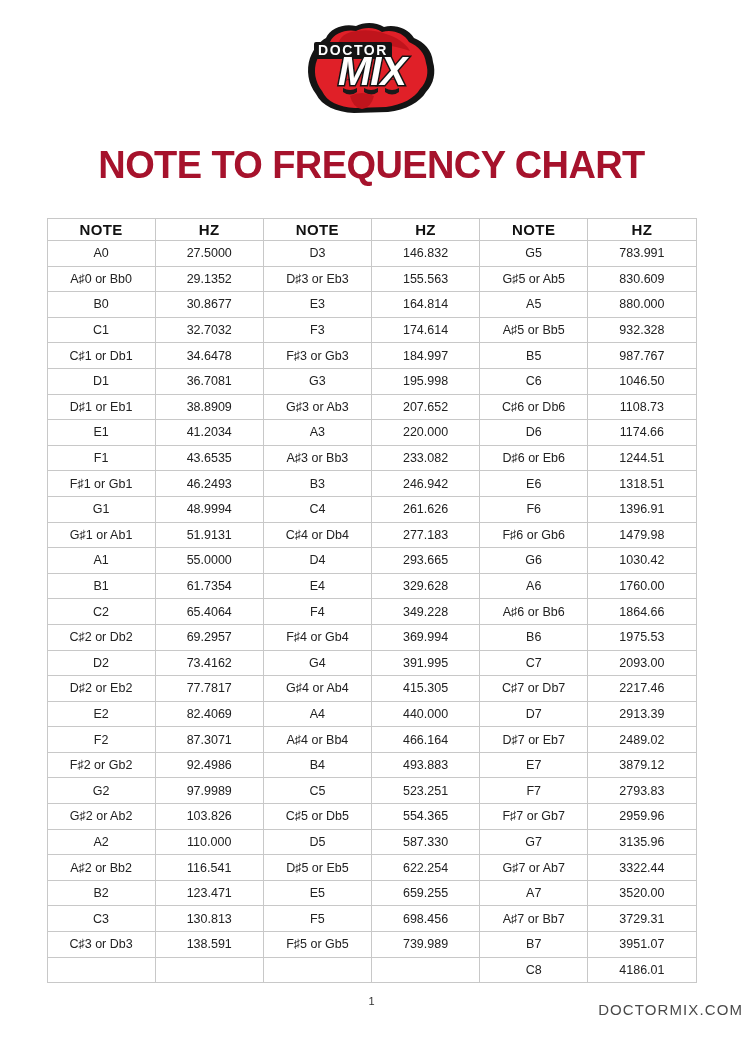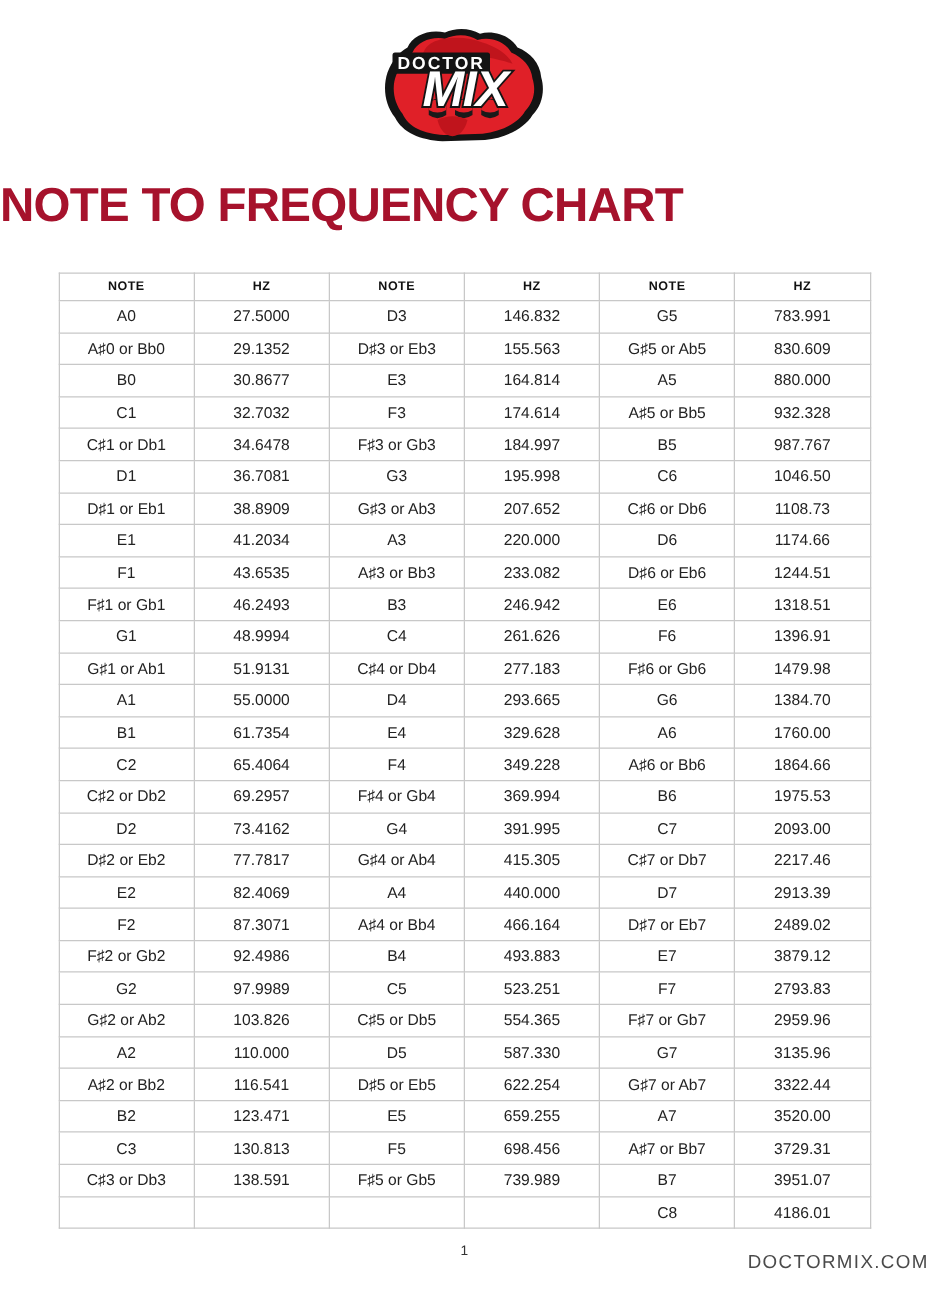--- a/index.html
+++ b/index.html
@@ -24,20 +24,21 @@
   }
   .logo {
     position: relative;
     width: 152px;
     height: 98px;
   }
   .logo svg { display: block; width: 152px; height: 98px; }
 
   
   .title {
+    text-align: center;
     font-size: 38px;
     font-weight: 700;
     letter-spacing: -0.6px;
     color: #A6122C;
     margin-top: 26px;
     font-family: "Liberation Sans", sans-serif;
   }
 
   
   .table-wrap {
@@ -53,21 +54,21 @@
     border: 1px solid #c8c8c8;
     height: 25.6px;
     text-align: center;
     vertical-align: middle;
     font-size: 12.5px;
     color: #222222;
     padding: 0 2px;
     white-space: nowrap;
   }
   table.freq th {
-    font-size: 10px;
+    font-size: 15px;
     font-weight: 700;
     letter-spacing: 0.4px;
     color: #111111;
     height: 22px;
   }
   table.freq col.c-note { width: 108px; }
   table.freq col.c-hz   { width: 108px; }
   td.empty { }
 
   
@@ -243,21 +244,21 @@
           <td>277.183</td>
           <td>F♯6 or Gb6</td>
           <td>1479.98</td>
         </tr>
         <tr>
           <td>A1</td>
           <td>55.0000</td>
           <td>D4</td>
           <td>293.665</td>
           <td>G6</td>
-          <td>1384.70</td>
+          <td>1030.42</td>
         </tr>
         <tr>
           <td>B1</td>
           <td>61.7354</td>
           <td>E4</td>
           <td>329.628</td>
           <td>A6</td>
           <td>1760.00</td>
         </tr>
         <tr>

